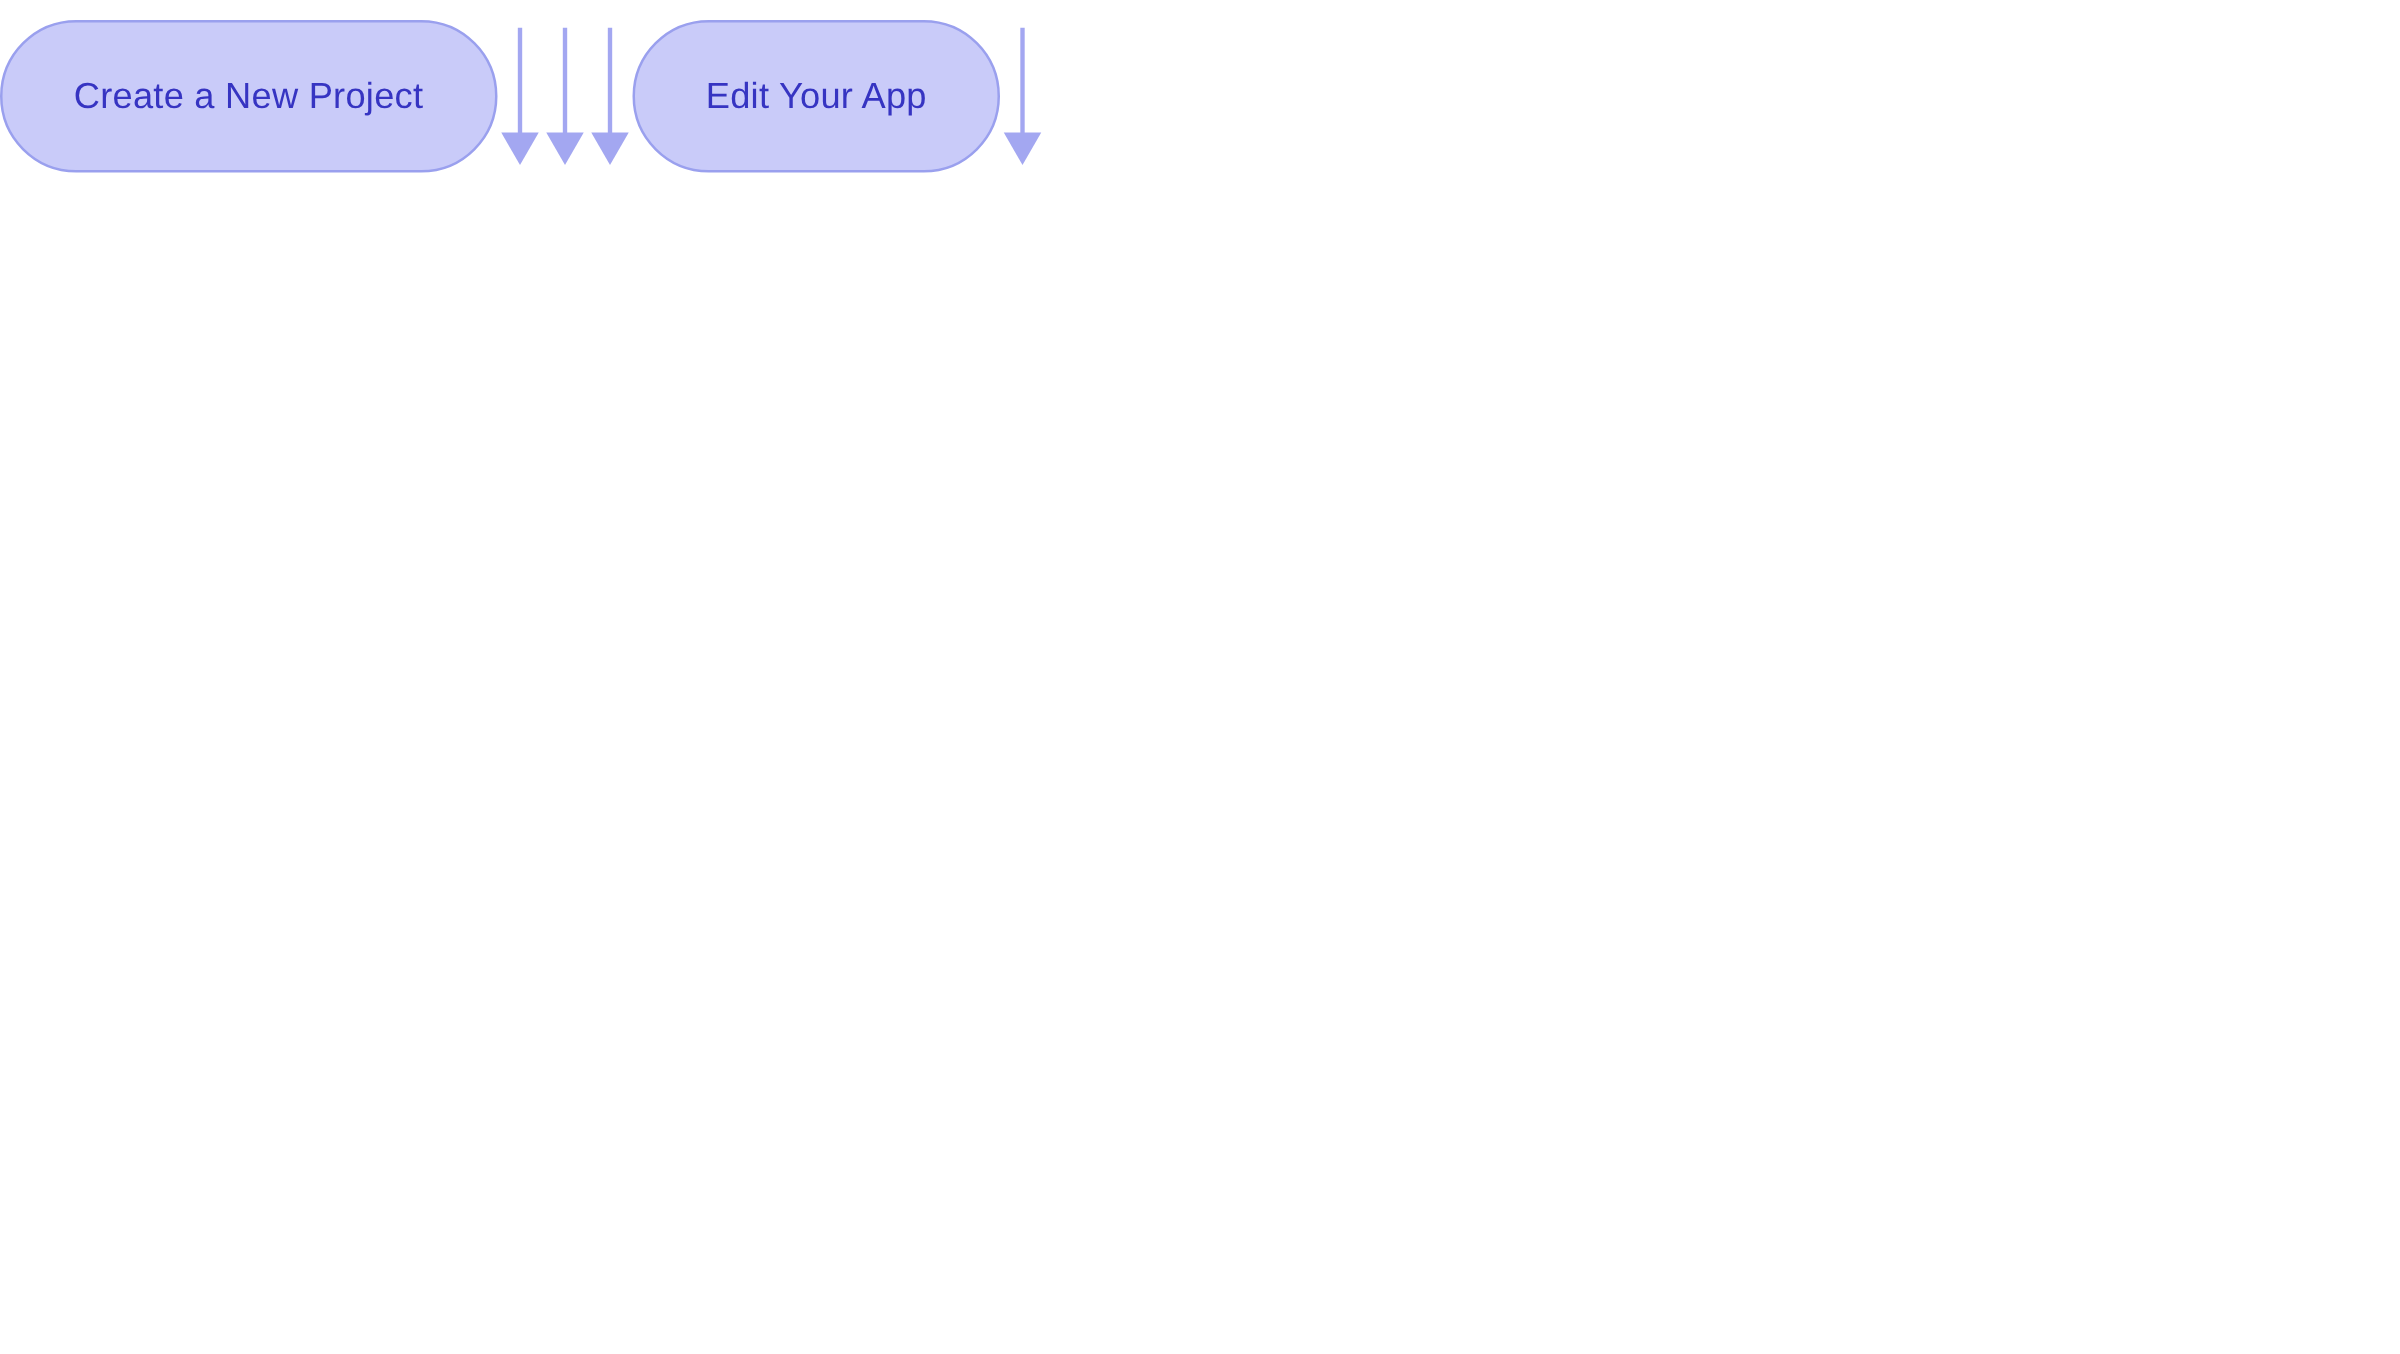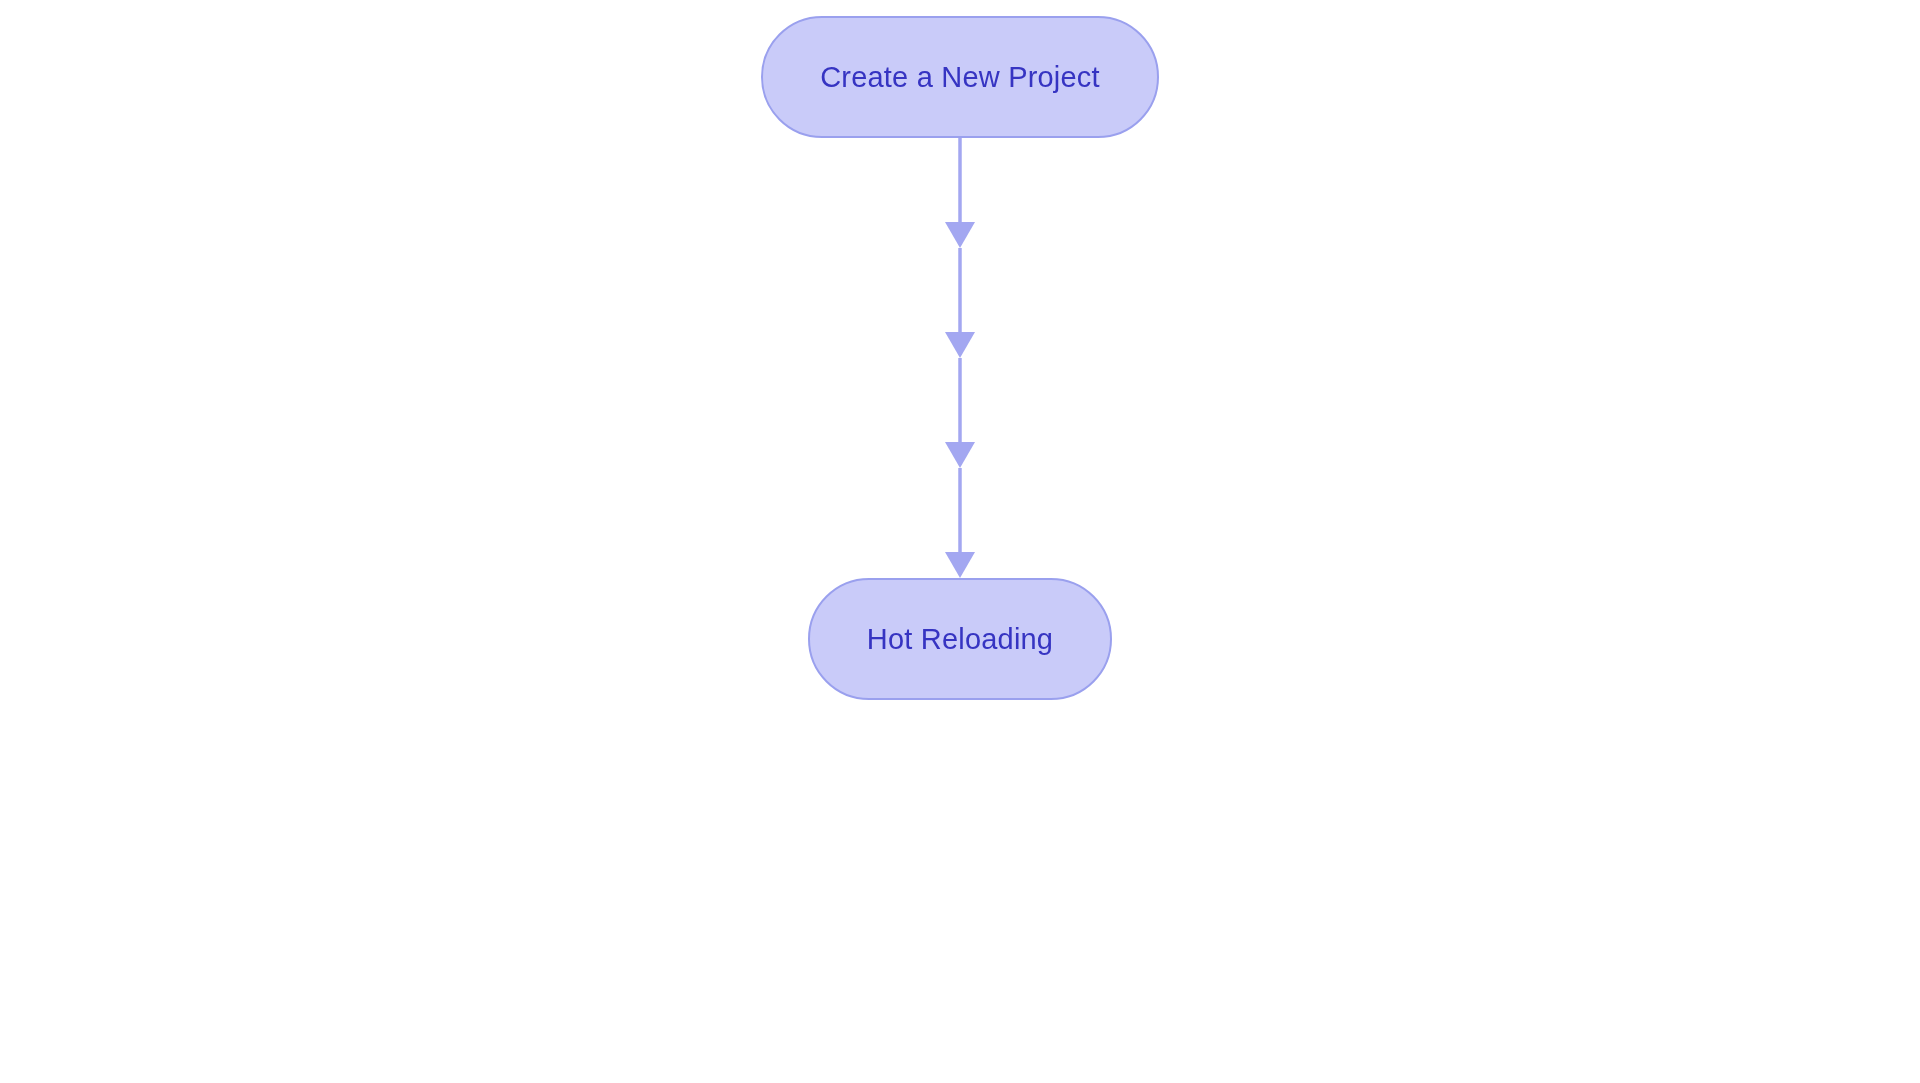--- a/index.html
+++ b/index.html
@@ -16,21 +16,20 @@
     font-family: "Liberation Sans", sans-serif;
   }
   .flow-column {
     position: absolute;
     left: 0;
     top: 0;
     width: 100%;
     padding-top: 16px;
     box-sizing: border-box;
     display: flex;
-    flex-direction: column;
     align-items: center;
   }
   .flow-node {
     height: 122px;
     min-width: 258px;
     box-sizing: border-box;
     padding: 0 57px;
     display: flex;
     align-items: center;
     justify-content: center;
@@ -59,19 +58,19 @@
         <polygon points="3,84 33,84 18,110" fill="#a3a7f1"></polygon>
       </svg>
       <svg class="flow-arrow" width="36" height="110" viewBox="0 0 36 110">
         <line x1="18" y1="0" x2="18" y2="88" stroke="#a3a7f1" stroke-width="3.5"></line>
         <polygon points="3,84 33,84 18,110" fill="#a3a7f1"></polygon>
       </svg>
       <svg class="flow-arrow" width="36" height="110" viewBox="0 0 36 110">
         <line x1="18" y1="0" x2="18" y2="88" stroke="#a3a7f1" stroke-width="3.5"></line>
         <polygon points="3,84 33,84 18,110" fill="#a3a7f1"></polygon>
       </svg>
+      <div class="flow-node">Edit Your App</div>
       <svg class="flow-arrow" width="36" height="110" viewBox="0 0 36 110">
         <line x1="18" y1="0" x2="18" y2="88" stroke="#a3a7f1" stroke-width="3.5"></line>
         <polygon points="3,84 33,84 18,110" fill="#a3a7f1"></polygon>
       </svg>
-      <div class="flow-node">Hot Reloading</div>
     </div>
 </div>
 
 </body></html>

